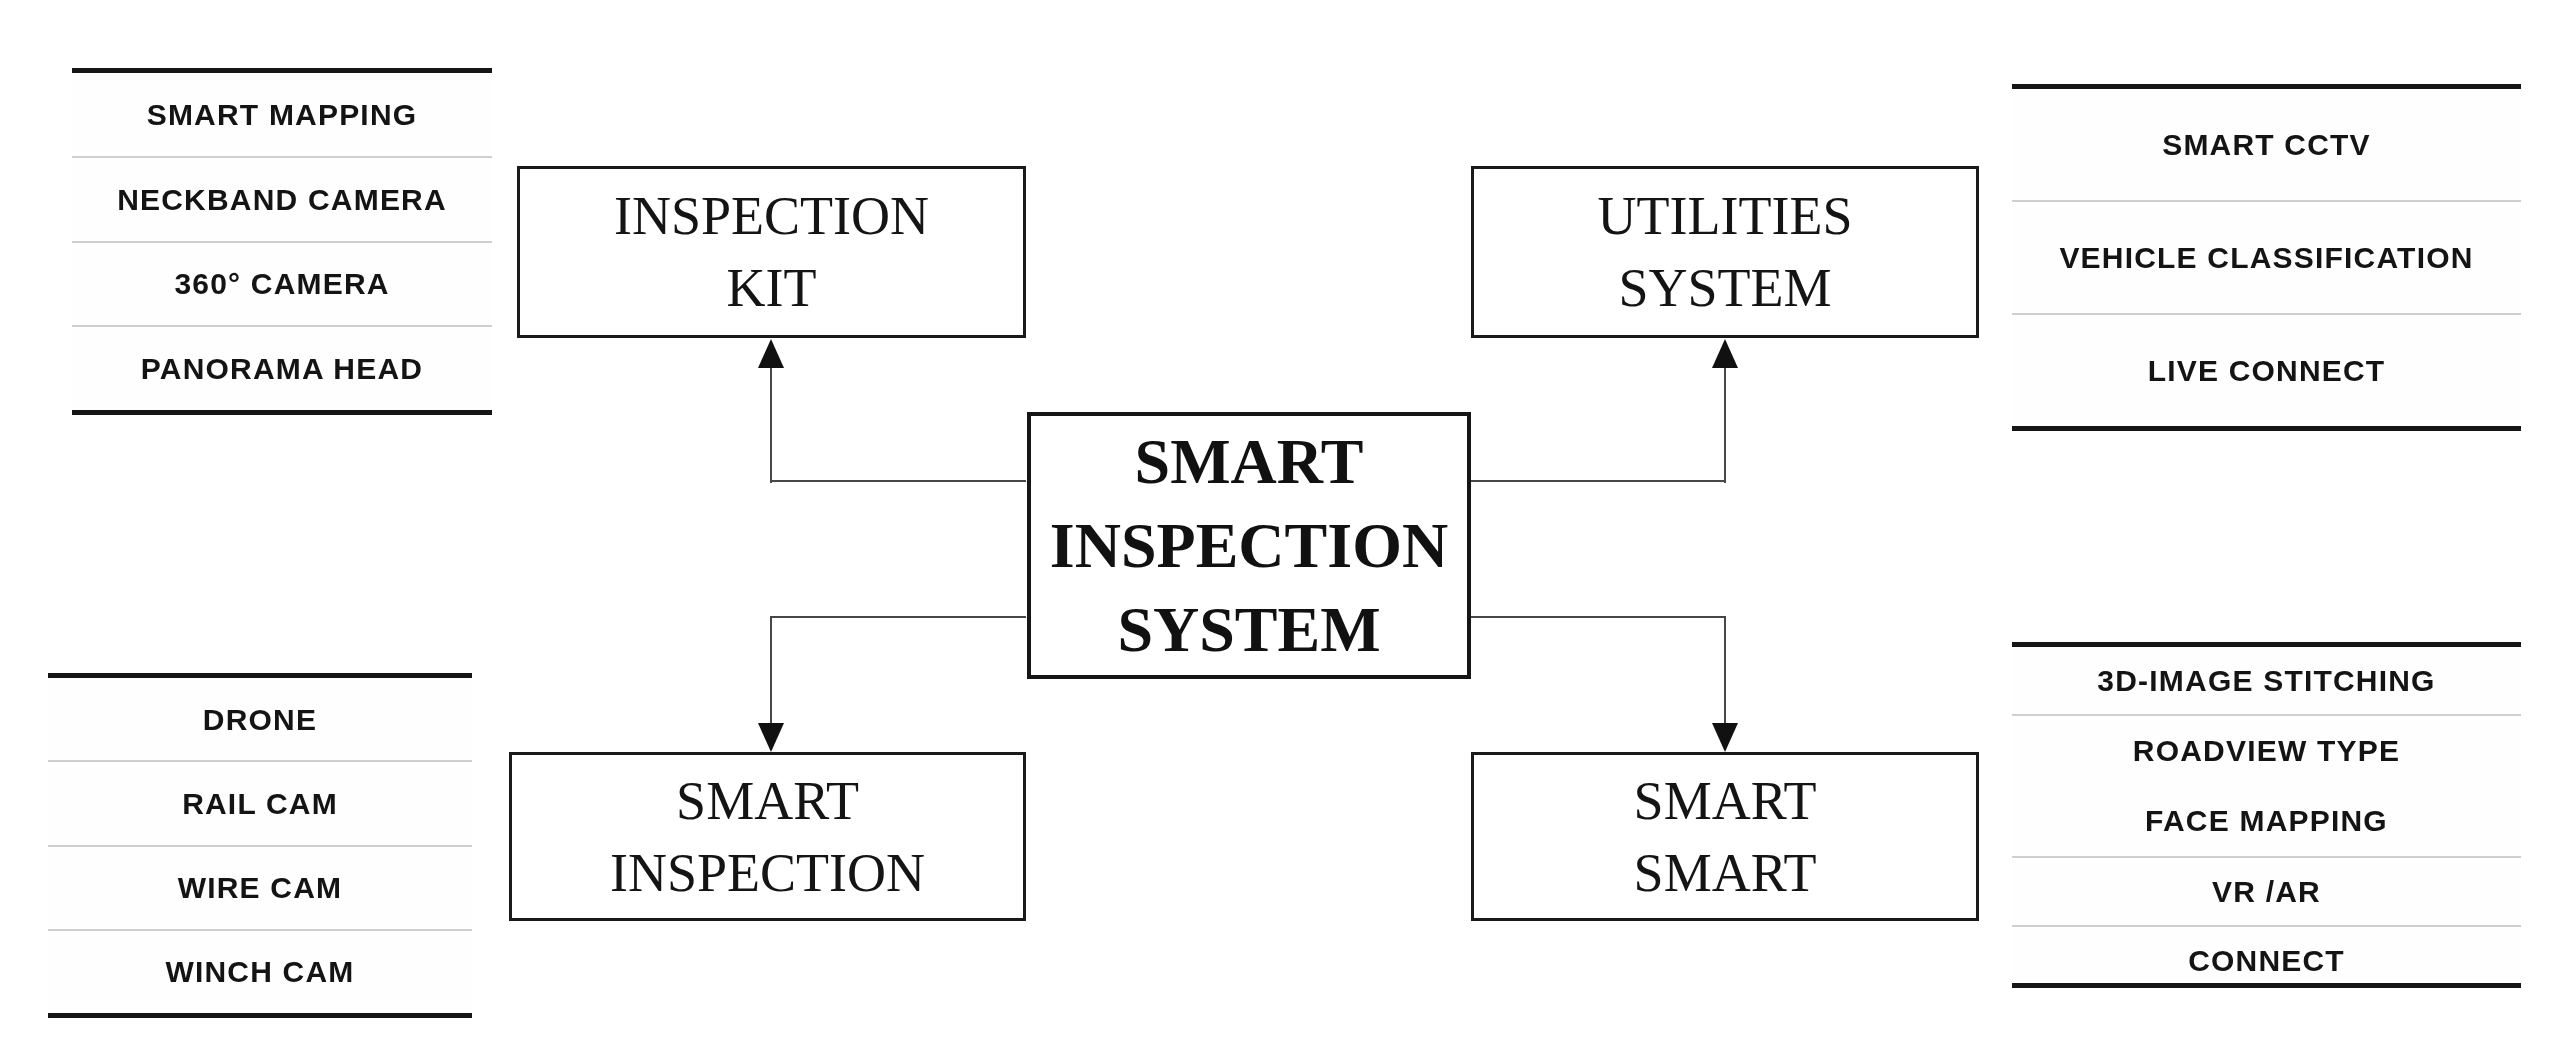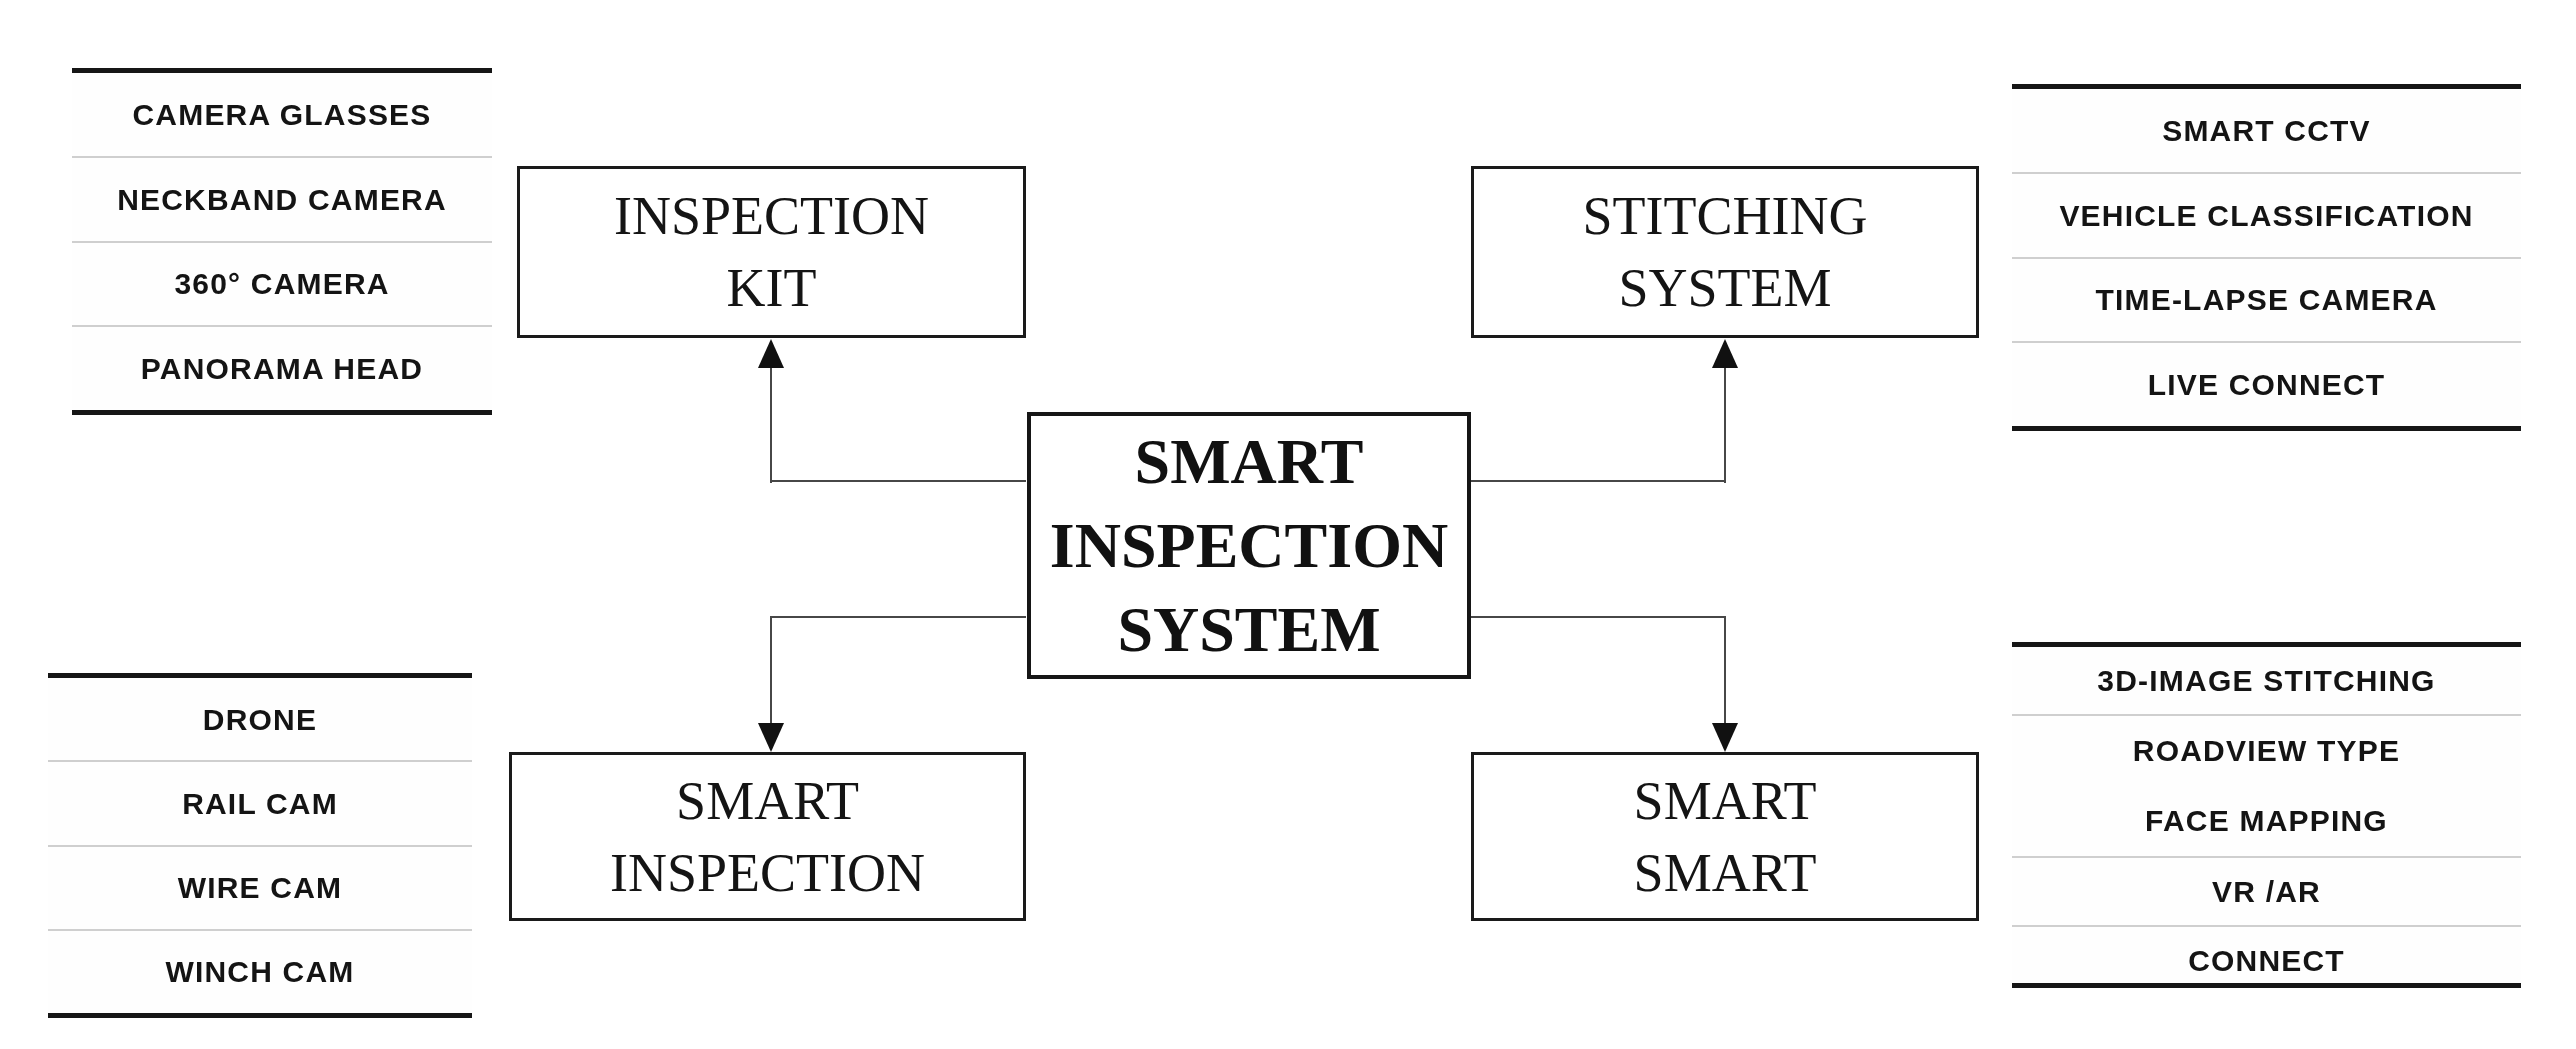--- a/index.html
+++ b/index.html
@@ -152,42 +152,39 @@
   #panel-office .panel-row:nth-child(4) { flex-grow: 93; }
   #panel-office .panel-row:nth-child(2) .row-line { line-height: 70px; }
 </style>
 </head>
 <body>
 
 <div id="canvas">
 
   <div class="panel" id="panel-inspection-kit">
     <div class="panel-row">
-      <span class="row-line">CAMERA GLASSES</span>
+      <span class="row-line">SMART MAPPING</span>
     </div>
     <div class="panel-row">
       <span class="row-line">NECKBAND CAMERA</span>
     </div>
     <div class="panel-row">
       <span class="row-line">360° CAMERA</span>
     </div>
     <div class="panel-row">
       <span class="row-line">PANORAMA HEAD</span>
     </div>
   </div>
 
   <div class="panel" id="panel-monitoring">
     <div class="panel-row">
       <span class="row-line">SMART CCTV</span>
     </div>
     <div class="panel-row">
       <span class="row-line">VEHICLE CLASSIFICATION</span>
-    </div>
-    <div class="panel-row">
-      <span class="row-line">TIME-LAPSE CAMERA</span>
     </div>
     <div class="panel-row">
       <span class="row-line">LIVE CONNECT</span>
     </div>
   </div>
 
   <div class="panel" id="panel-utilities">
     <div class="panel-row">
       <span class="row-line">DRONE</span>
     </div>
@@ -217,21 +214,21 @@
       <span class="row-line">CONNECT</span>
     </div>
   </div>
 
   <div class="node-box" id="node-inspection-kit">
     <span class="node-line">INSPECTION</span>
     <span class="node-line">KIT</span>
   </div>
 
   <div class="node-box" id="node-monitoring-system">
-    <span class="node-line">STITCHING</span>
+    <span class="node-line">UTILITIES</span>
     <span class="node-line">SYSTEM</span>
   </div>
 
   <div class="node-box" id="node-smart-utilities">
     <span class="node-line">SMART</span>
     <span class="node-line">INSPECTION</span>
   </div>
 
   <div class="node-box" id="node-smart-office">
     <span class="node-line">SMART</span>

